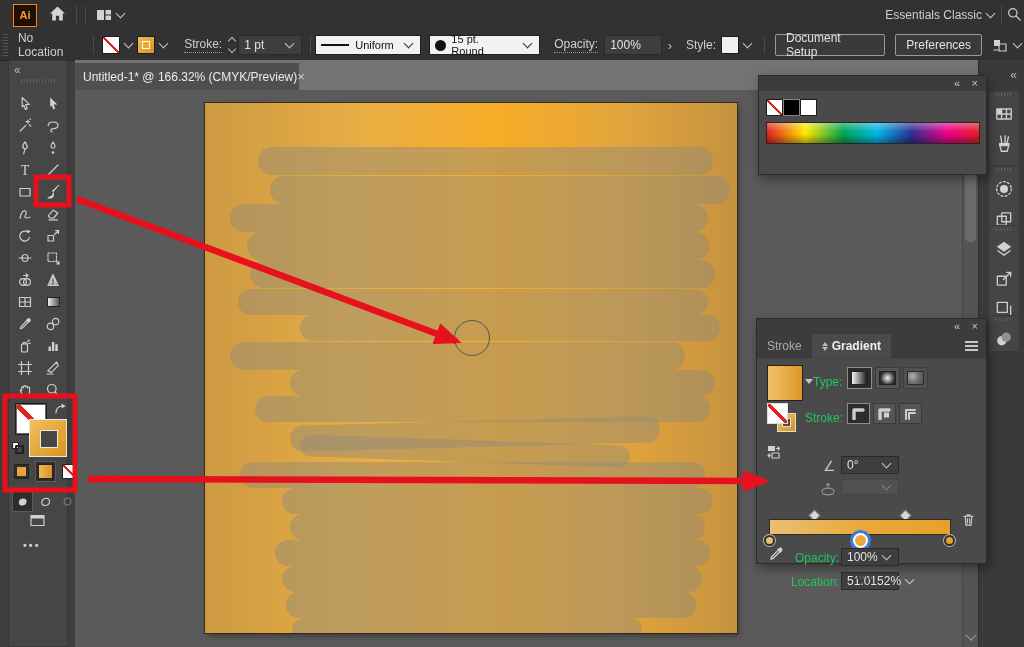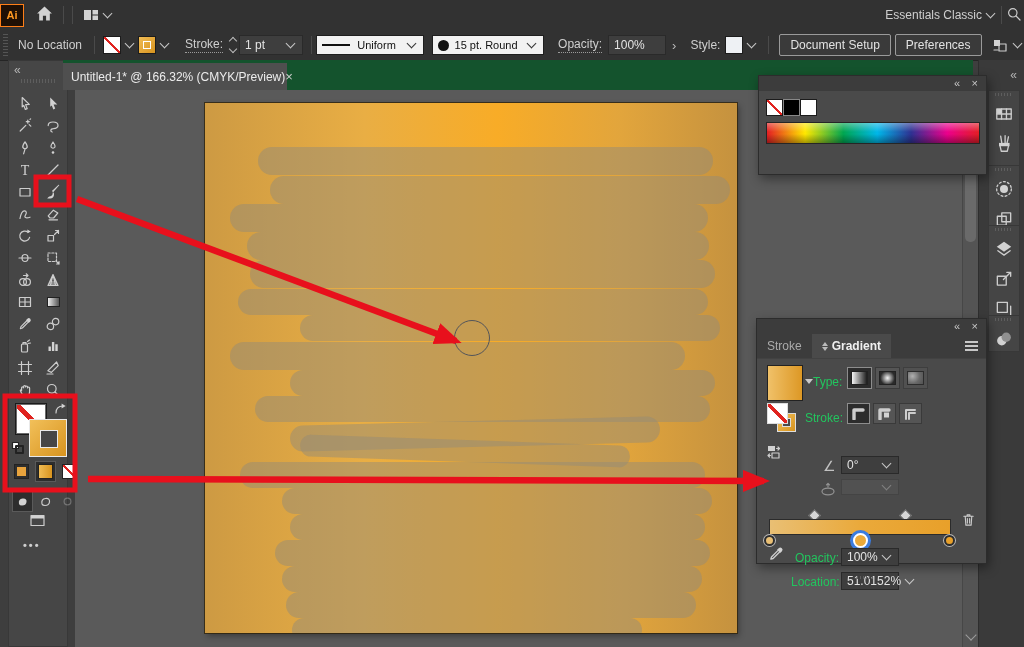--- a/index.html
+++ b/index.html
@@ -44,21 +44,21 @@
   .ic .f{fill:#d2d2d2;stroke:none;}
   .grad-sq{width:11px;height:8px;background:linear-gradient(90deg,#eee,#555);display:inline-block;border:1px solid #222;}
   .fillnone-big{width:30px;height:30px;border:1px solid #1b1b1b;box-shadow:0 0 0 1px #6b6b6b inset;}
   .stroke-ring{width:38px;height:38px;background:linear-gradient(135deg,#f2c05a,#d8941f);
                border:1px solid #e9e9e9;box-sizing:border-box;position:relative;}
   .stroke-ring i{position:absolute;left:10px;top:10px;width:16px;height:16px;background:#464646;border:1px solid #e9e9e9;}
   .minibtn{width:15px;height:15px;border:1px solid #222;box-sizing:border-box;}
   .minibtn-wrap{width:19px;height:19px;display:flex;align-items:center;justify-content:center;}
   .minibtn-wrap.active{background:#2d2d2d;border:1px solid #5a5a5a;}
   
-  .tabbar{left:63px;top:60px;width:910px;height:30px;background:#14532d;}
+  .tabbar{left:75px;top:60px;width:910px;height:30px;background:#737373;}
   .doctab{position:absolute;left:0;top:3px;width:224px;height:27px;background:#4f4f4f;
           display:flex;align-items:center;padding:0 8px;box-sizing:border-box;color:#ececec;}
   .canvas{left:75px;top:90px;width:887px;height:557px;background:#5a5a5a;overflow:hidden;}
   .artboard{position:absolute;overflow:hidden;box-shadow:0 0 0 1px rgba(46,34,8,.75),2px 3px 6px rgba(0,0,0,.35);}
   .bstroke{position:absolute;border-radius:14px;}
   .cursor-circle{position:absolute;border:1.5px solid rgba(62,72,92,.85);border-radius:50%;background:transparent;}
   .vscroll{left:962px;top:90px;width:16px;height:557px;background:#545454;border-left:1px solid #474747;}
   .scroll-arrow{position:absolute;left:4px;width:7px;height:7px;border-right:1.6px solid #9d9d9d;border-bottom:1.6px solid #9d9d9d;}
   
   .dock{left:978px;top:60px;width:46px;height:587px;background:#3a3a3a;border-left:1px solid #2e2e2e;}
@@ -97,21 +97,21 @@
   #ann{position:absolute;left:0;top:0;z-index:60;pointer-events:none;}
   .z40{z-index:40;}
   .dots3{color:#cfcfcf;font-weight:bold;letter-spacing:2px;font-size:11px;}
 </style>
 </head>
 <body>
 
 <div id="app">
 
   <div class="abs menubar row">
-    <div class="appicon" style="">Ai</div>
+    <div class="appicon" style="margin-left:13px">Ai</div>
     <span style="margin-left:12px">
       <svg class="ic" width="17" height="17" viewBox="0 0 16 16">
           <path class="f" d="M8 1.5 L15 8 H13 V14.5 H9.5 V10 H6.5 V14.5 H3 V8 H1 Z"></path>
         </svg>
     </span>
     <span class="vsep" style="margin-left:10px"></span>
     <span class="vsep"></span>
     <span style="margin-left:6px" class="row">
       <svg class="ic" width="16" height="14" viewBox="0 0 16 14">
           <rect class="f" x="1" y="2" width="7" height="10"></rect>
@@ -173,21 +173,21 @@
       <span>100%</span>
     </span>
     <span style="color:#bbb;margin-left:6px;font-size:13px">›</span>
     <span class="lbl" style="margin-left:14px">Style:</span>
     <span class="row" style="margin-left:5px">
       <span class="swatch-mini" style="background:#eef1f4"></span>
         <i class="chev"></i>
     </span>
     <span class="vsep" style="margin-left:10px"></span>
     <span class="btn" style="margin-left:6px">Document Setup</span>
-    <span class="btn" style="margin-left:4px">Preferences</span>
+    <span class="btn" style="margin-left:10px">Preferences</span>
     <span class="row" style="margin-left:10px">
       <svg class="ic" width="17" height="15" viewBox="0 0 17 15">
           <rect class="f" x="2" y="2" width="6" height="6"></rect>
           <rect x="7" y="6" width="7" height="7"></rect>
           <path d="M2 12 h4"></path>
         </svg>
       <i class="chev"></i>
     </span>
   </div>
 

